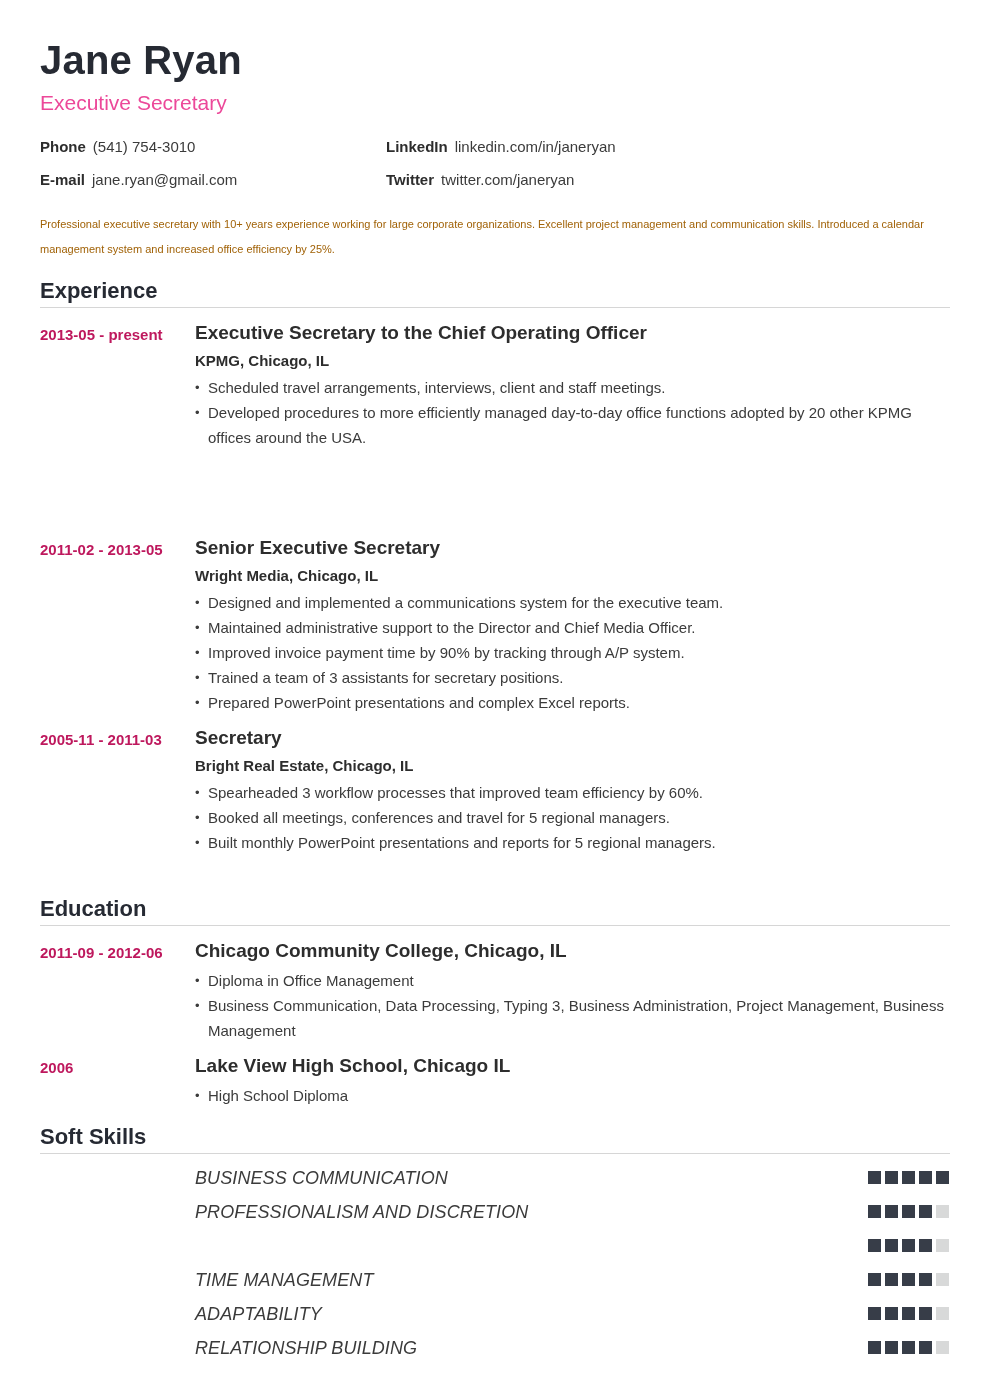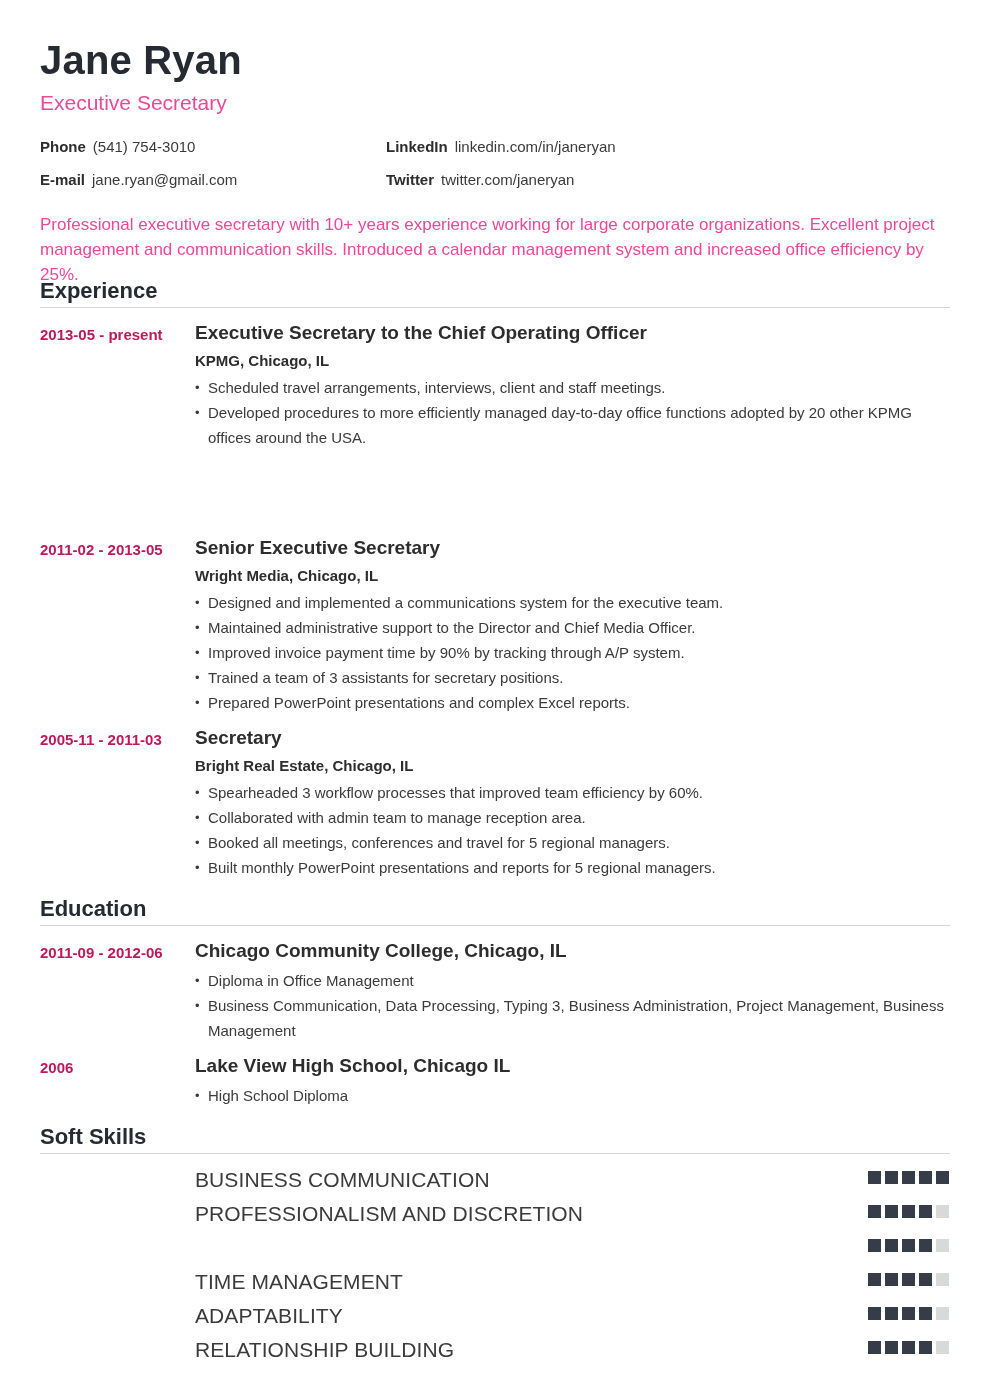--- a/index.html
+++ b/index.html
@@ -6,35 +6,35 @@
   html, body { width: 990px; height: 1400px; background: #ffffff; }
   body { font-family: "Liberation Sans", sans-serif; color: #3b3b3b; position: relative; }
   .page { position: absolute; left: 40px; top: 0; width: 910px; }
 
   .name { position: absolute; top: 38px; left: 0; font-size: 40px; font-weight: bold; color: #262a33; letter-spacing: 0.2px; white-space: nowrap; }
   .role { position: absolute; top: 91px; left: 0; font-size: 21px; color: #ec4899; white-space: nowrap; }
 
   .contact { position: absolute; font-size: 15px; white-space: nowrap; color: #3b3b3b; }
   .contact .lbl { font-weight: bold; color: #2d2d2d; margin-right: 7px; }
 
-  .summary { position: absolute; top: 212px; left: 0; width: 912px; font-size: 17px; line-height: 25px; color: #ec4899; }
+  .summary { position: absolute; top: 212px; left: 0; width: 912px; font-size: 11px; line-height: 25px; color: #a16207; }
 
   .sec-title { position: absolute; left: 0; font-size: 22px; font-weight: bold; color: #262a33; white-space: nowrap; }
   .sec-rule { position: absolute; left: 0; width: 910px; height: 1px; background: #d6d6d6; }
 
   .entry { position: absolute; left: 0; width: 910px; }
   .entry .date { position: absolute; left: 0; top: 0; font-size: 15px; font-weight: bold; color: #be185d; white-space: nowrap; }
   .entry .title { position: absolute; left: 155px; top: -4px; font-size: 19px; font-weight: bold; color: #2d2d2d; white-space: nowrap; }
   .entry .company { position: absolute; left: 155px; top: 26px; font-size: 15px; font-weight: bold; color: #2d2d2d; white-space: nowrap; }
   .entry ul { position: absolute; left: 155px; width: 755px; list-style: none; }
   .entry li { position: relative; padding-left: 13px; font-size: 15px; line-height: 25px; color: #3b3b3b; }
   .entry li::before { content: "\2022"; position: absolute; left: 0; top: 0; font-size: 13px; color: #3b3b3b; }
 
   .skill { position: absolute; left: 0; width: 910px; height: 20px; }
-  .skill .sk-name { position: absolute; left: 155px; top: 0; font-size: 21px; color: #3b3b3b; white-space: nowrap; letter-spacing: 0.1px; }
+  .skill .sk-name { position: absolute; left: 155px; top: 0; font-size: 18px; color: #3b3b3b; white-space: nowrap; letter-spacing: 0.1px; font-style: italic; }
   .skill .dots { position: absolute; left: 828px; top: 3px; display: flex; gap: 4px; }
   .skill .dot { width: 13px; height: 13px; background: #373d48; }
   .skill .dot.off { background: #d8d9d9; }
 </style>
 </head>
 <body>
 
 <div class="page">
 
   <div class="name">Jane Ryan</div>
@@ -80,21 +80,20 @@
       <li>Prepared PowerPoint presentations and complex Excel reports.</li>
     </ul>
   </div>
 
   <div class="entry" style="top:731px;">
     <div class="date">2005-11 - 2011-03</div>
     <div class="title">Secretary</div>
     <div class="company">Bright Real Estate, Chicago, IL</div>
     <ul style="top:49px;">
       <li>Spearheaded 3 workflow processes that improved team efficiency by 60%.</li>
-      <li>Collaborated with admin team to manage reception area.</li>
       <li>Booked all meetings, conferences and travel for 5 regional managers.</li>
       <li>Built monthly PowerPoint presentations and reports for 5 regional managers.</li>
     </ul>
   </div>
 
   <div class="sec-title" style="top:896px;">Education</div>
   <div class="sec-rule" style="top:925px;"></div>
 
   <div class="entry" style="top:944px;">
     <div class="date">2011-09 - 2012-06</div>

